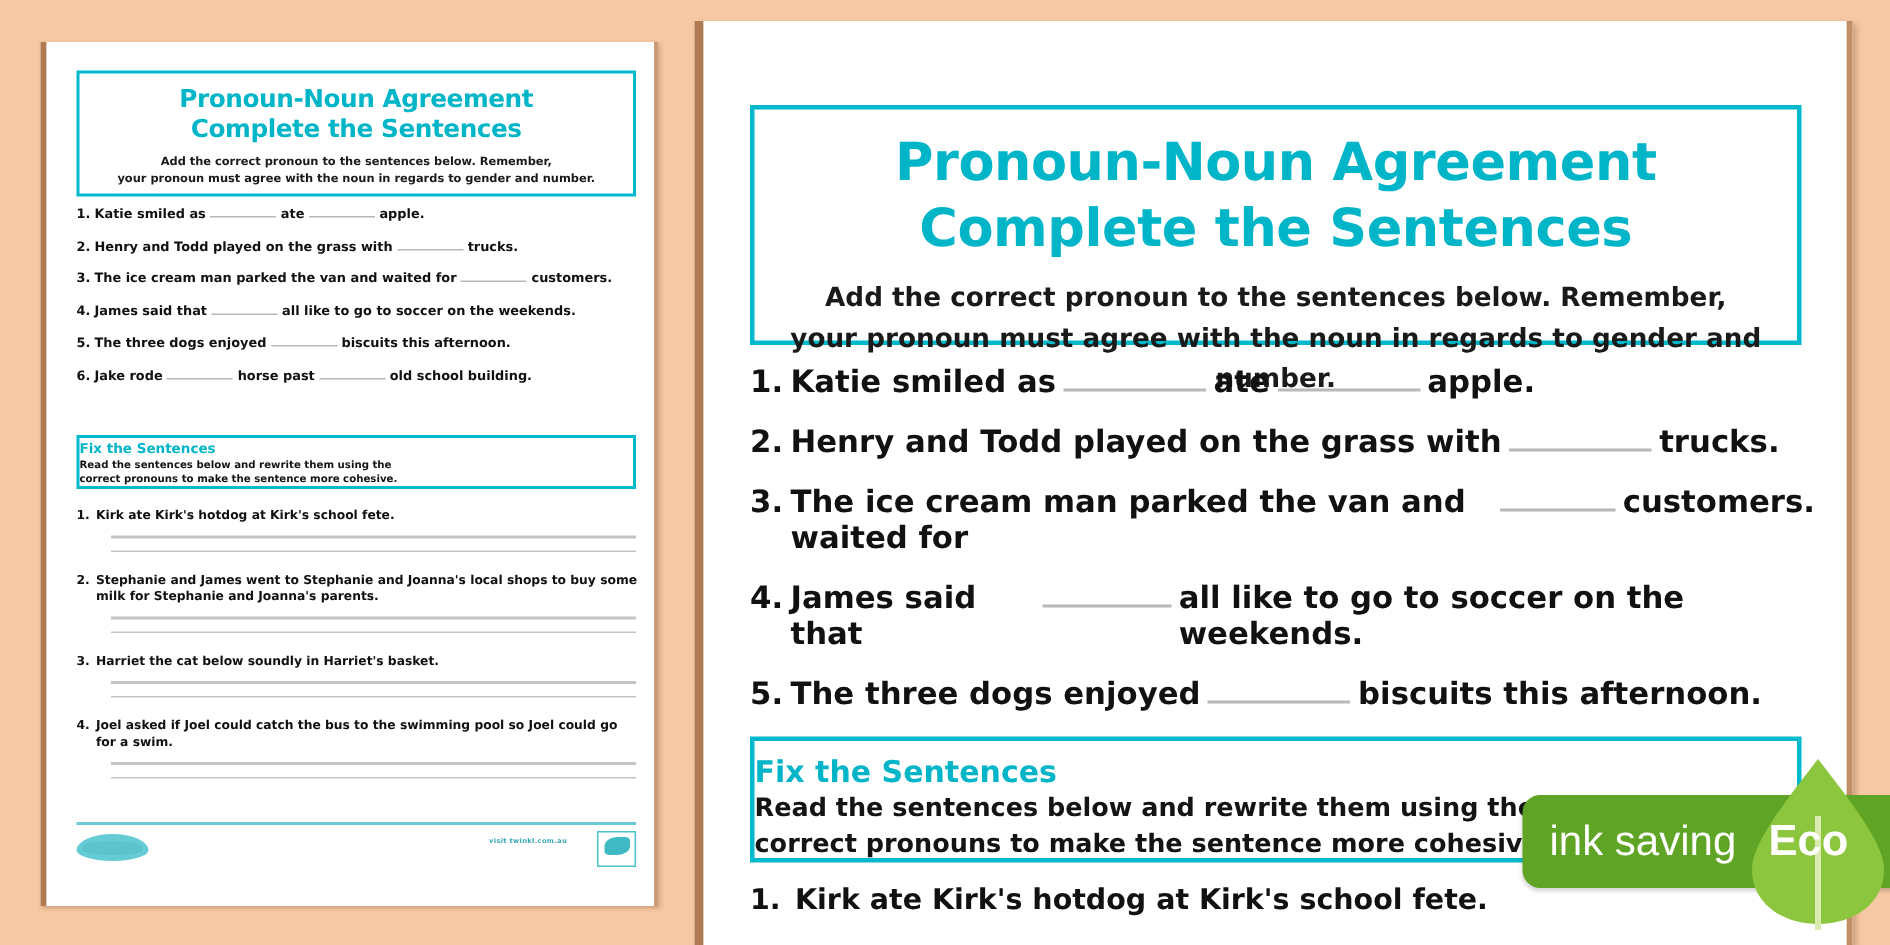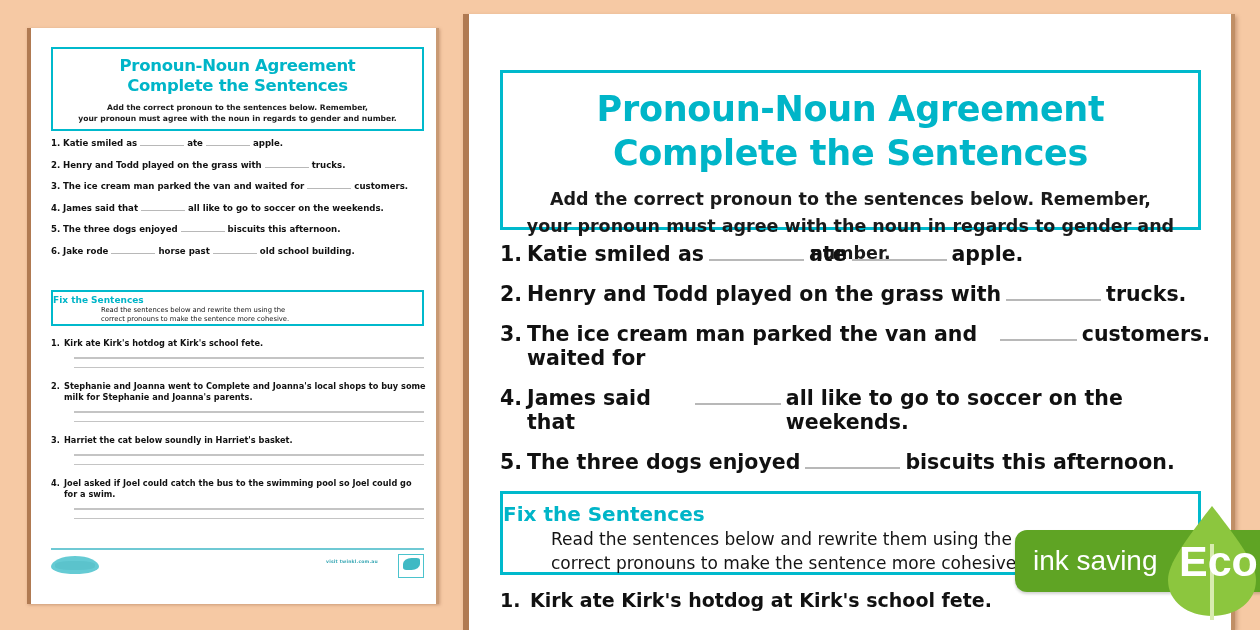--- a/index.html
+++ b/index.html
@@ -92,22 +92,21 @@
     border: 2px solid #00b9cc;
     background: #fff;
     text-align: left;
   }
   .fix-title {
     color: #00b5c8;
     font-weight: bold;
   }
   .fix-sub {
     color: #141414;
-    font-weight: normal;
-    margin-left: 48px;
+    font-weight: bold;
   }
 
   
   .page-main .header-box {
     position: absolute;
     left: 31px;
     top: 56px;
     width: 701px;
     height: 160px;
     border-width: 3px;
@@ -313,21 +312,21 @@
     position: absolute;
     left: 137px;
     top: -28px;
     width: 120px;
     height: 120px;
   }
   .eco-leaf-label {
     position: absolute;
     left: 164px;
     top: 12px;
-    font-size: 43px;
+    font-size: 29px;
     font-weight: bold;
     color: #ffffff;
     font-family: "Liberation Sans", sans-serif;
     line-height: 38px;
     z-index: 3;
     white-space: nowrap;
   }
 </style>
 </head>
 <body>
@@ -394,21 +393,21 @@
     <div class="fix-list">
       <div class="fix-item">
         <span class="q-num">1.</span>
         <span>Kirk ate Kirk's hotdog at Kirk's school fete.</span>
       </div>
       <div class="fix-write"></div>
       <div class="fix-write"></div>
 
       <div class="fix-item" style="margin-top:13px">
         <span class="q-num">2.</span>
-        <span>Stephanie and Joanna went to Complete and Joanna's local shops to buy some milk for Stephanie and Joanna's parents.</span>
+        <span>Stephanie and James went to Stephanie and Joanna's local shops to buy some milk for Stephanie and Joanna's parents.</span>
       </div>
       <div class="fix-write"></div>
       <div class="fix-write"></div>
 
       <div class="fix-item" style="margin-top:13px">
         <span class="q-num">3.</span>
         <span>Harriet the cat below soundly in Harriet's basket.</span>
       </div>
       <div class="fix-write"></div>
       <div class="fix-write"></div>

